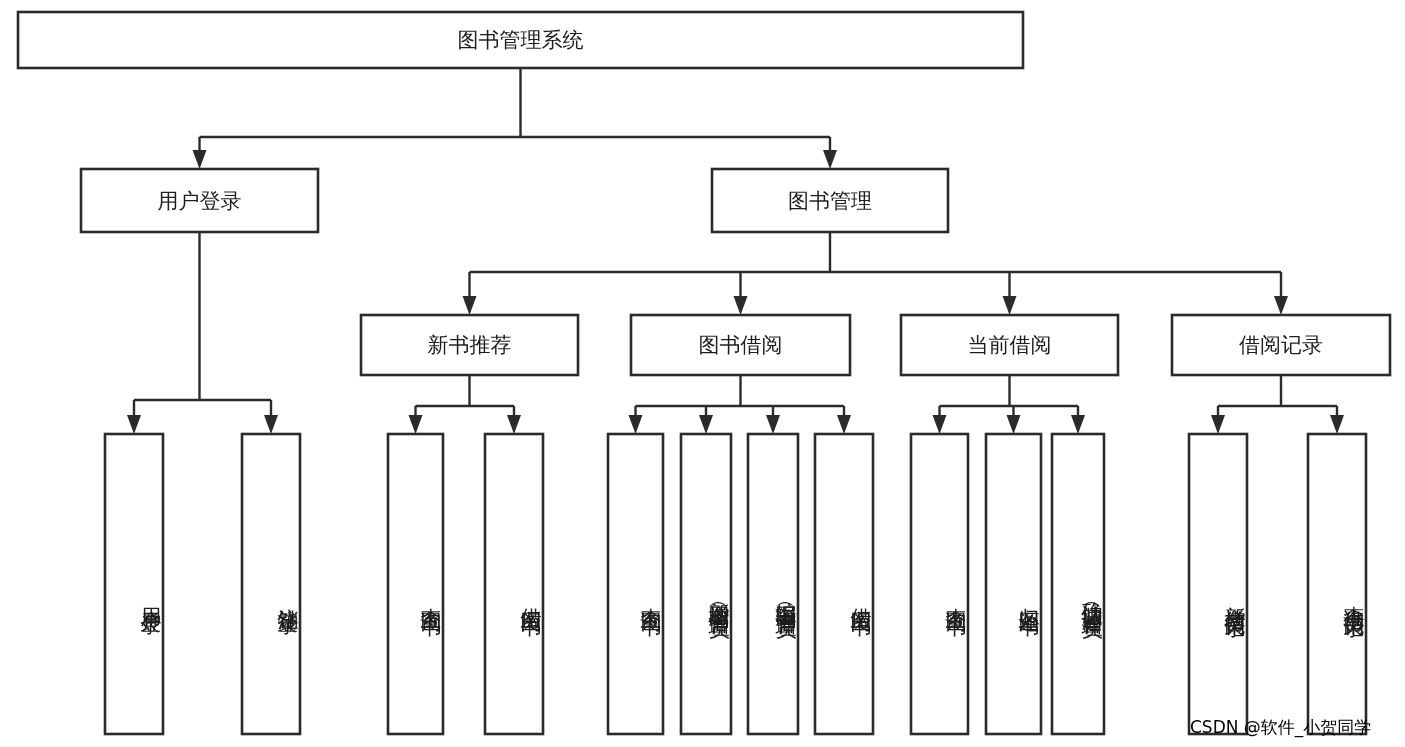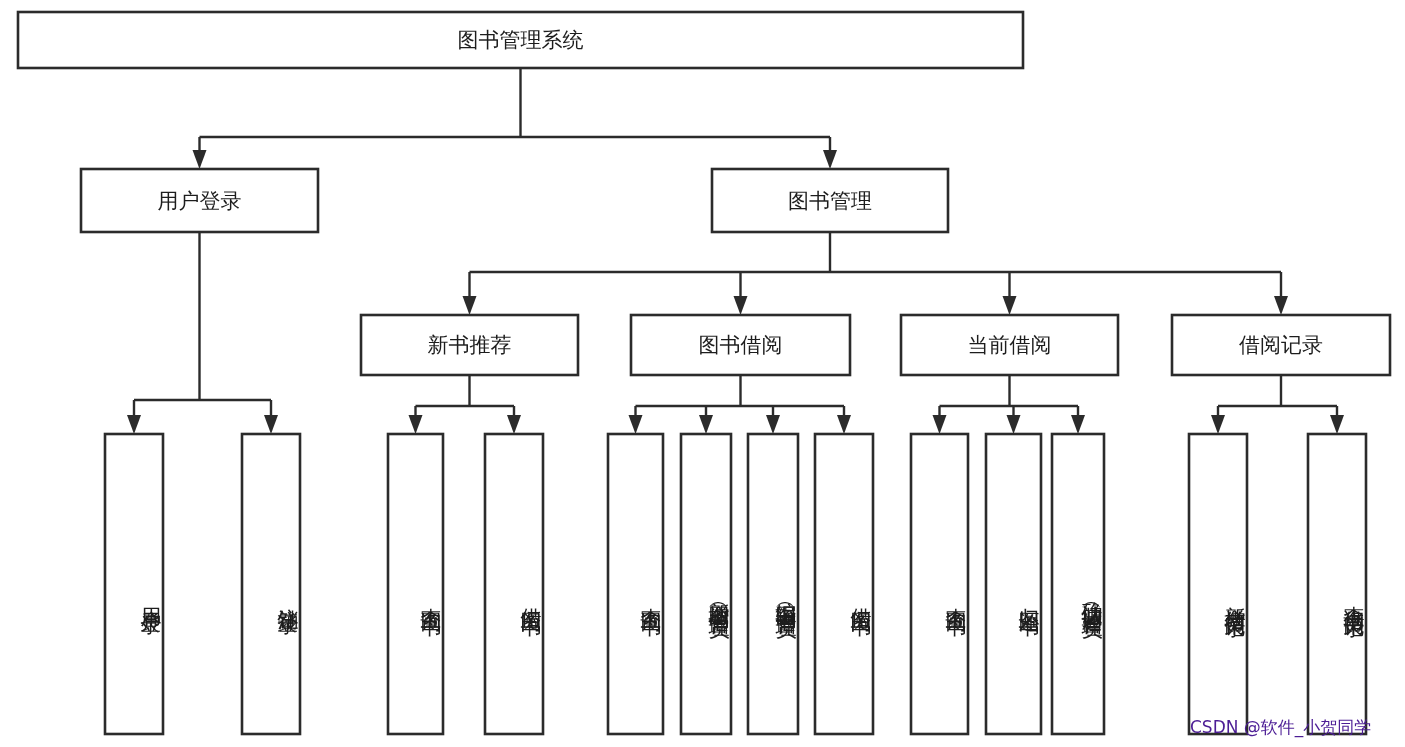--- a/index.html
+++ b/index.html
@@ -60,21 +60,21 @@
     white-space: nowrap;
     display: flex;
     align-items: flex-start;
     justify-content: center;
     pointer-events: none;
   }
   .watermark {
     position: absolute;
     font-family: "DejaVu Sans", "Liberation Sans", sans-serif;
     font-size: 17px;
-    color: #4c1d95;
+    color: #000000;
     white-space: nowrap;
   }
 </style>
 </head>
 <body>
 
 <div id="diagram-root">
 
   <svg class="tree-canvas" viewBox="0 0 1405 747">
     <defs>

